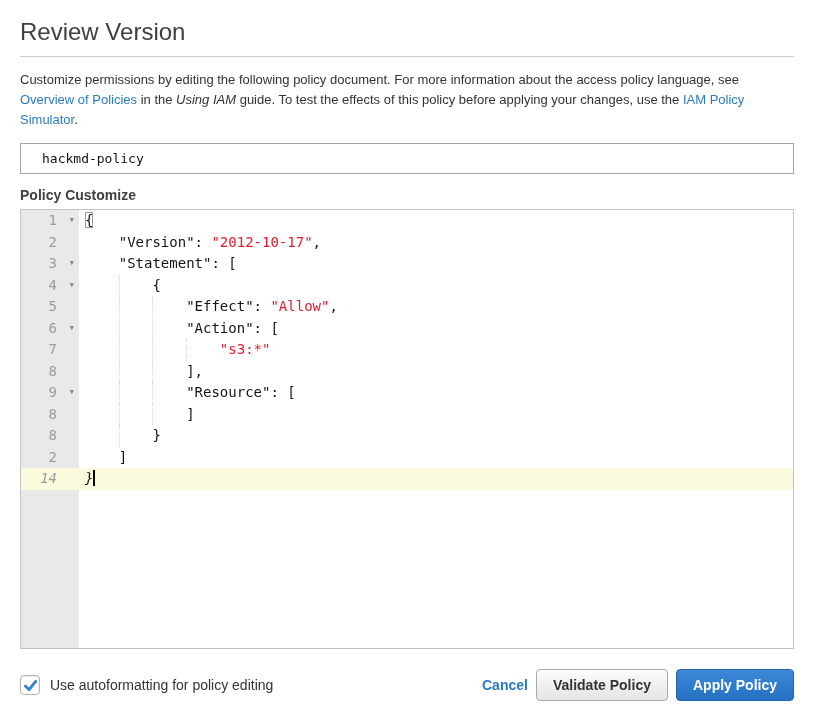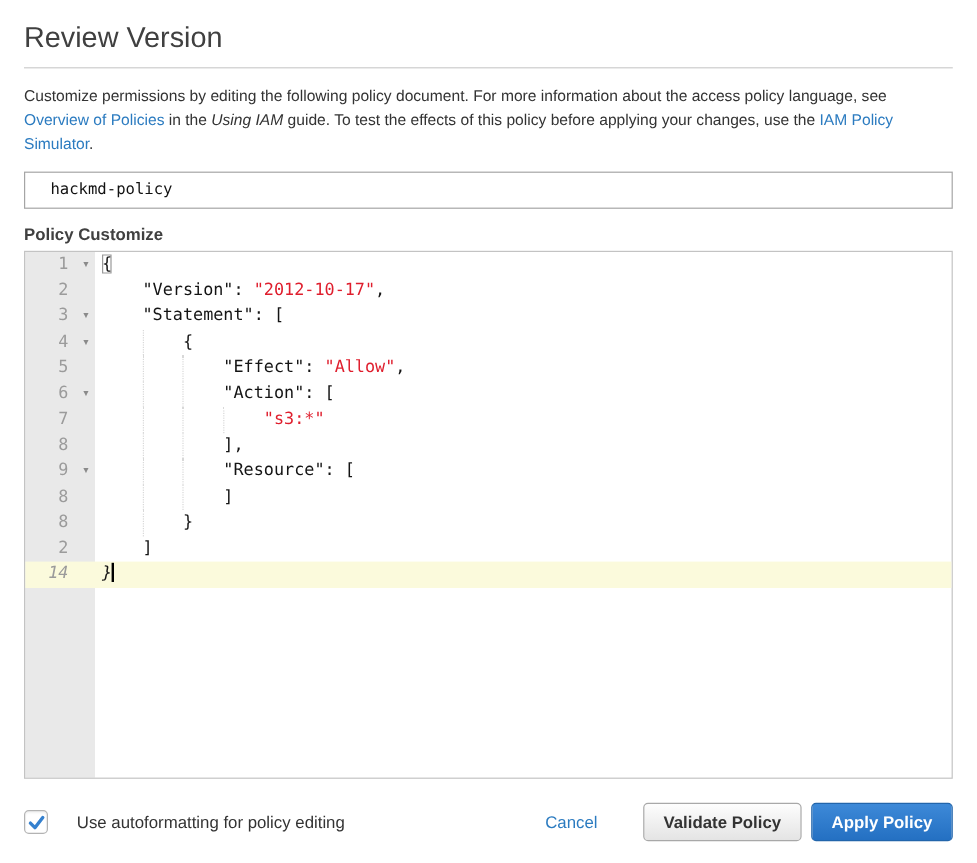--- a/index.html
+++ b/index.html
@@ -42,28 +42,28 @@
   }
   .fold-arrow { position: absolute; right: 4px; top: -1px; font-size: 11px; color: #8a8a8a; cursor: pointer; }
   .code-cell { flex: 1; position: relative; padding-left: 6px; white-space: pre; color: #141414; }
   .guide { position: absolute; top: 0; bottom: 0; border-left: 1px dotted #d8d8d8; }
   .tok-string { color: #df1e2d; }
   .tok-paired { box-shadow: inset 0 0 0 1px #9a9a9a; }
   .cursor { display: inline-block; width: 2px; height: 16px; background: #000; vertical-align: -3px; }
 
   
   .footer { display: flex; justify-content: space-between; align-items: center; width: 774px; }
-  .autoformat { display: flex; align-items: center; gap: 24px; font-size: 14px; color: #333; cursor: default; }
+  .autoformat { display: flex; align-items: center; gap: 10px; font-size: 14px; color: #333; cursor: default; }
   .checkbox {
     width: 20px; height: 20px; border: 1px solid #b3b3b3; border-radius: 4px; background: #fff;
     display: inline-flex; align-items: center; justify-content: center;
     box-shadow: inset 0 1px 2px rgba(0,0,0,0.08); cursor: pointer;
   }
   .actions { display: flex; align-items: center; }
-  .cancel { font-size: 14px; font-weight: normal; color: #2b7bc0; margin-right: 38px; cursor: pointer; text-decoration: none; }
+  .cancel { font-size: 14px; font-weight: bold; color: #2b7bc0; margin-right: 8px; cursor: pointer; text-decoration: none; }
   .btn {
     font-family: inherit; font-size: 14px; font-weight: bold; height: 32px; padding: 0 16px;
     border-radius: 4px; cursor: pointer;
   }
   .btn.secondary { background: linear-gradient(#fdfdfd, #e4e4e4); border: 1px solid #a8a8a8; color: #333; margin-right: 8px; }
   .btn.primary  { background: linear-gradient(#3d89d8, #2470c2); border: 1px solid #2265ab; color: #fff; }
 </style>
 </head>
 <body>
 

